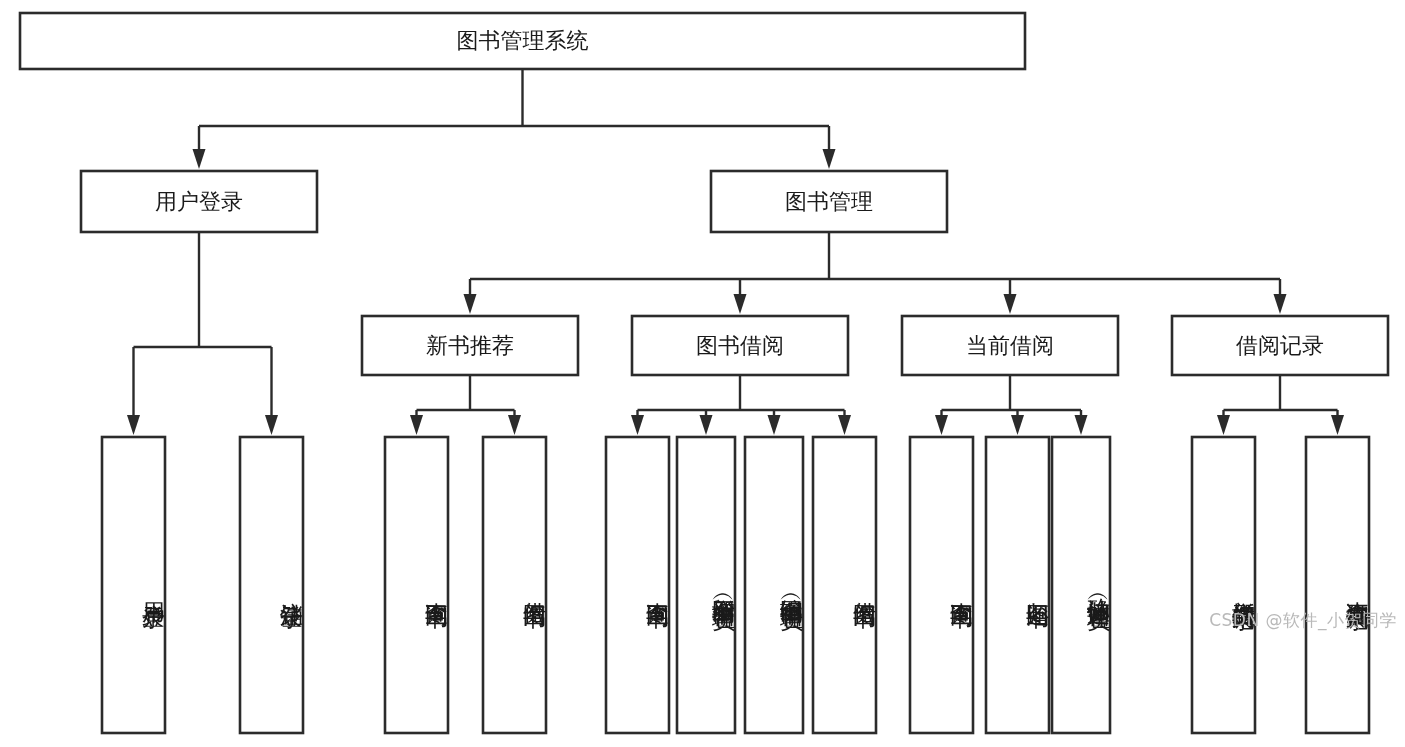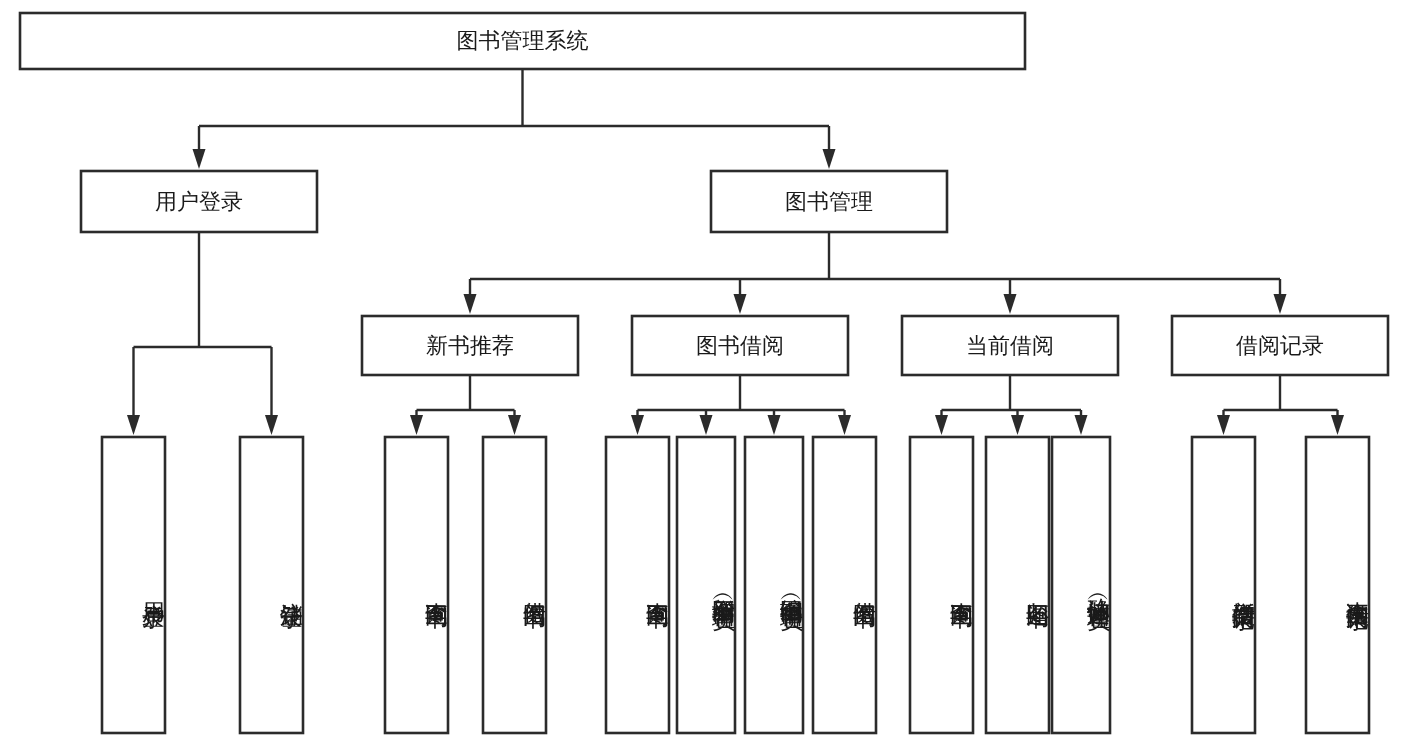--- a/index.html
+++ b/index.html
@@ -174,13 +174,14 @@
       <div class="vlabel" style="left: 606px; top: 449px; width: 63px; height: 276px;">查询图书</div>
       <div class="vlabel" style="left: 677px; top: 449px; width: 58px; height: 276px;">新增图书（管理员）</div>
       <div class="vlabel" style="left: 745px; top: 449px; width: 58px; height: 276px;">编辑图书（管理员）</div>
       <div class="vlabel" style="left: 813px; top: 449px; width: 63px; height: 276px;">借阅图书</div>
       <div class="vlabel" style="left: 910px; top: 449px; width: 63px; height: 276px;">查询图书</div>
       <div class="vlabel" style="left: 986px; top: 449px; width: 63px; height: 276px;">归还图书</div>
       <div class="vlabel" style="left: 1052px; top: 449px; width: 58px; height: 276px;">确认归还（管理员）</div>
       <div class="vlabel" style="left: 1192px; top: 449px; width: 63px; height: 276px;">新增借阅记录</div>
       <div class="vlabel" style="left: 1306px; top: 449px; width: 63px; height: 276px;">查询借阅记录</div>
     </div>
+  <div id="watermark">CSDN @软件_小贺同学</div>
 </div>
 
 </body></html>

